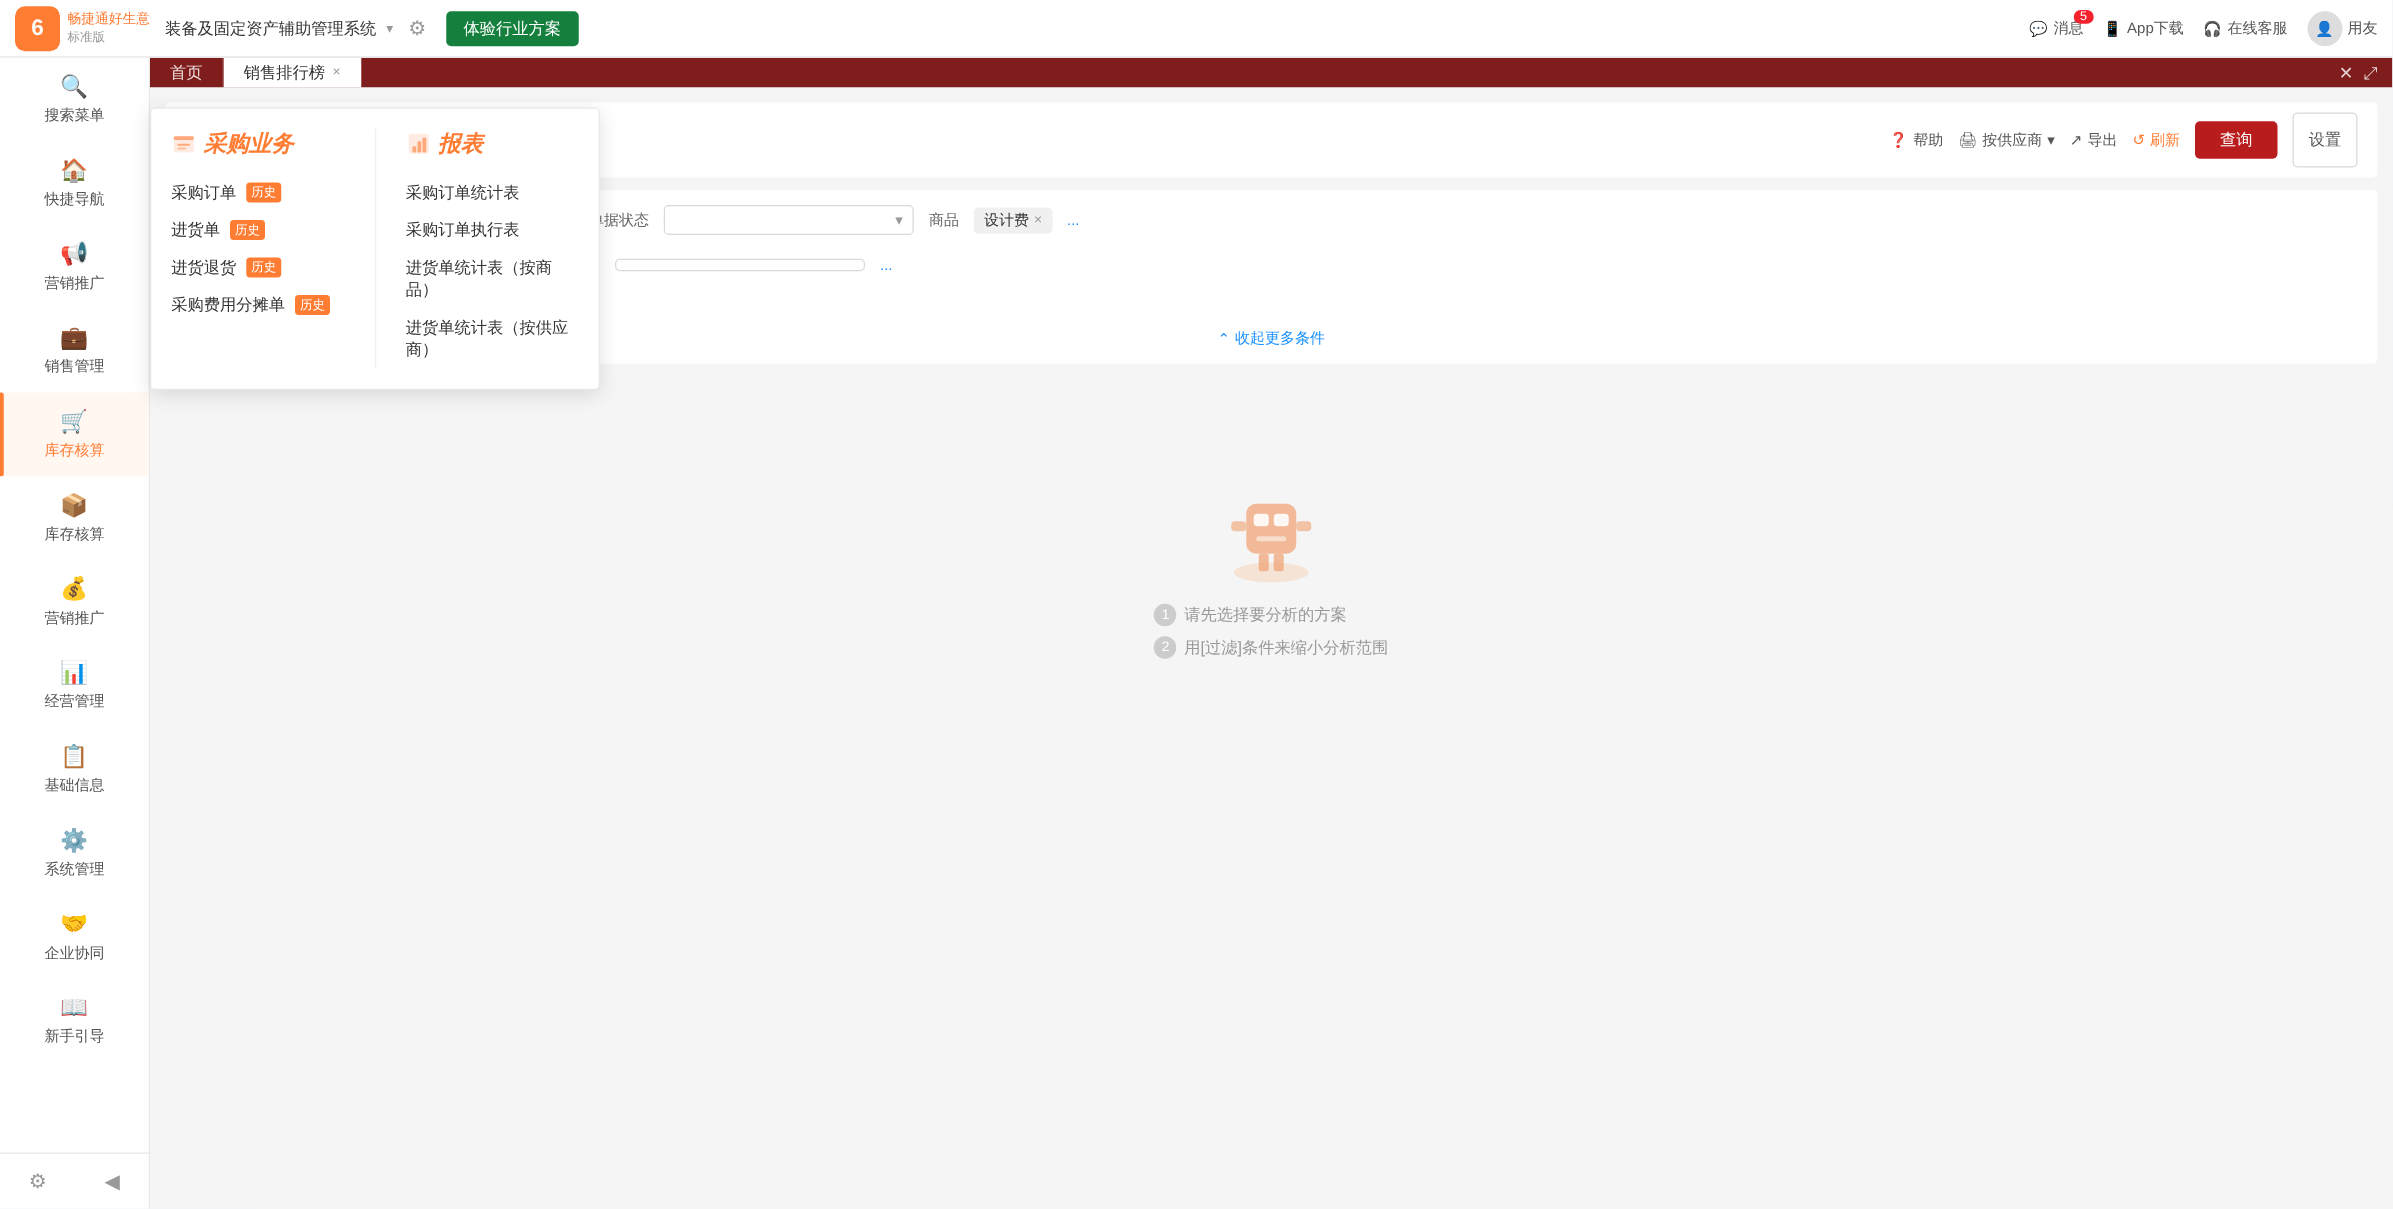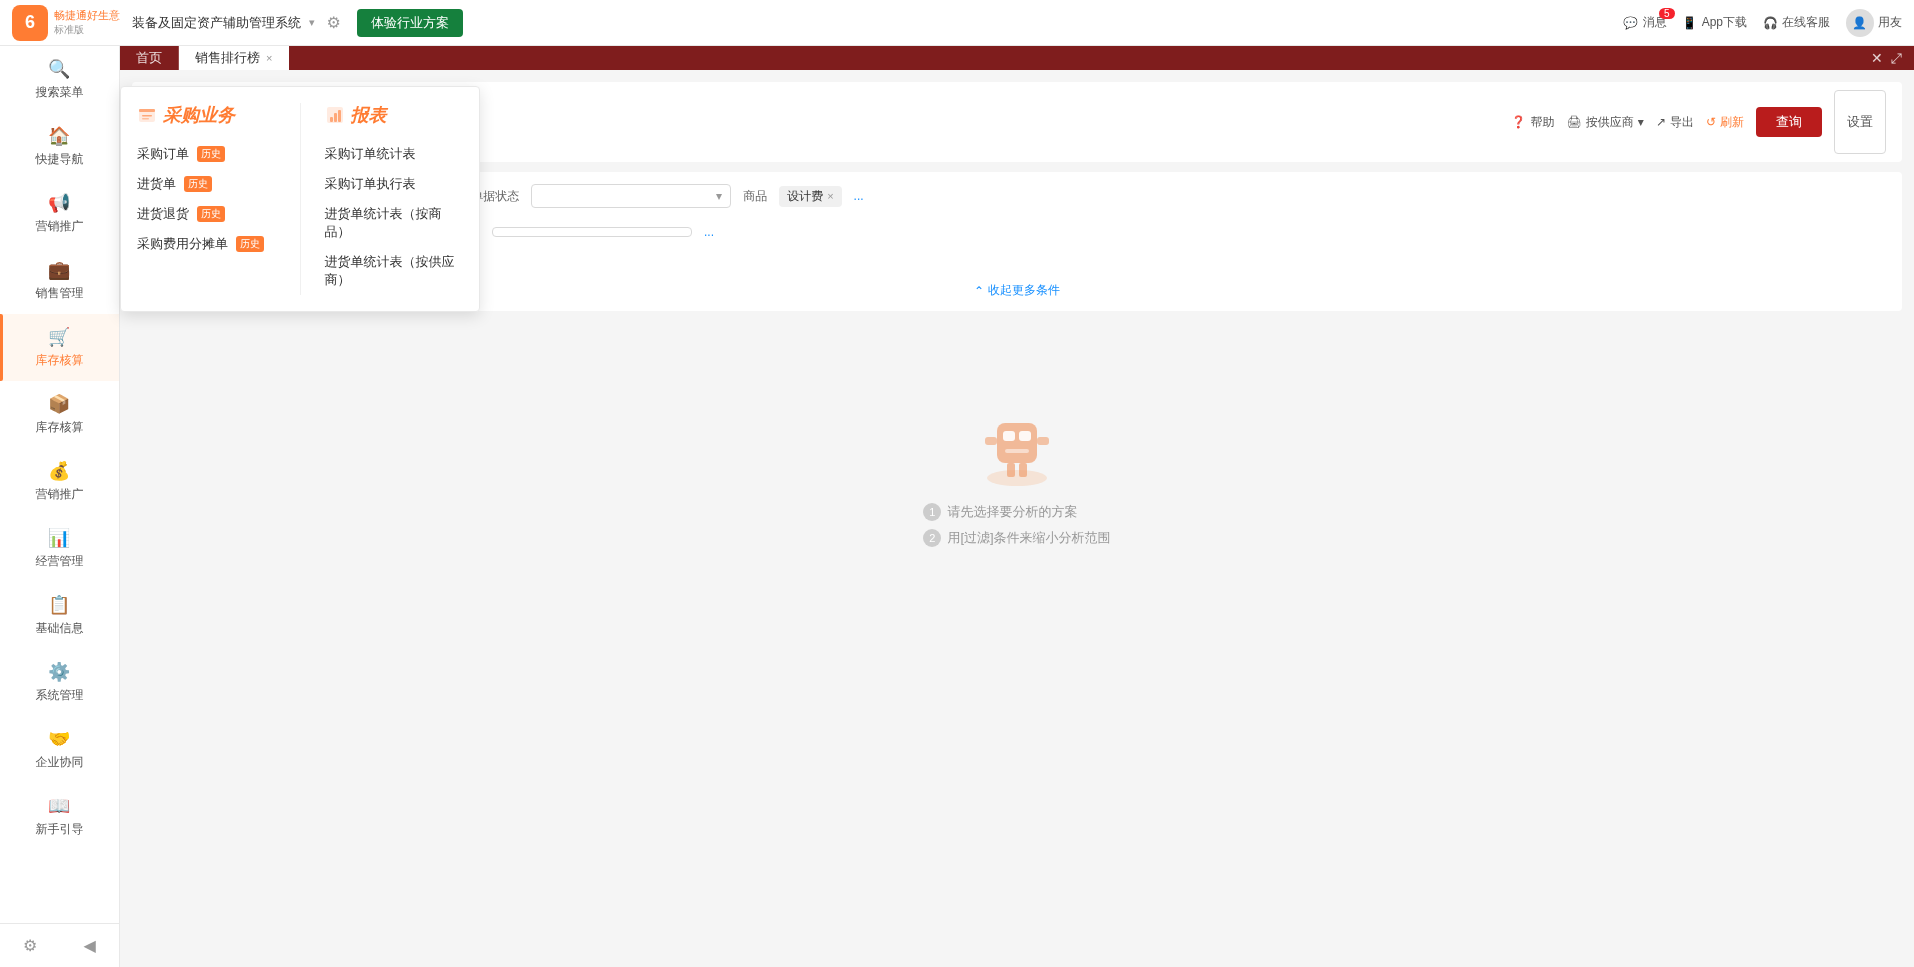--- a/index.html
+++ b/index.html
@@ -164,21 +164,21 @@
     }
     .filter-tag .remove { color: #999; cursor: pointer; font-size: 11px; }
     .filter-date {
       display: flex; align-items: center; gap: 4px; font-size: 12px; color: #333;
     }
     .filter-date-link { color: #1890ff; cursor: pointer; font-size: 12px; }
     .btn-query {
       background: #b91c1c; color: #fff; border: none; padding: 6px 20px; border-radius: 4px; cursor: pointer; font-size: 13px;
     }
     .btn-settings {
-      border: 1px solid #d9d9d9; background: #fff; color: #555; padding: 22px 12px; border-radius: 4px; cursor: pointer; font-size: 13px;
+      border: 1px solid #d9d9d9; background: #fff; color: #555; padding: 12px 12px; border-radius: 4px; cursor: pointer; font-size: 13px;
     }
     .collapse-row {
       display: flex; justify-content: center; align-items: center; gap: 4px;
       color: #1890ff; cursor: pointer; font-size: 12px; margin-top: 6px;
     }
 
     
     .empty-state {
       display: flex; flex-direction: column; align-items: center; justify-content: center;
       padding: 80px 0;

